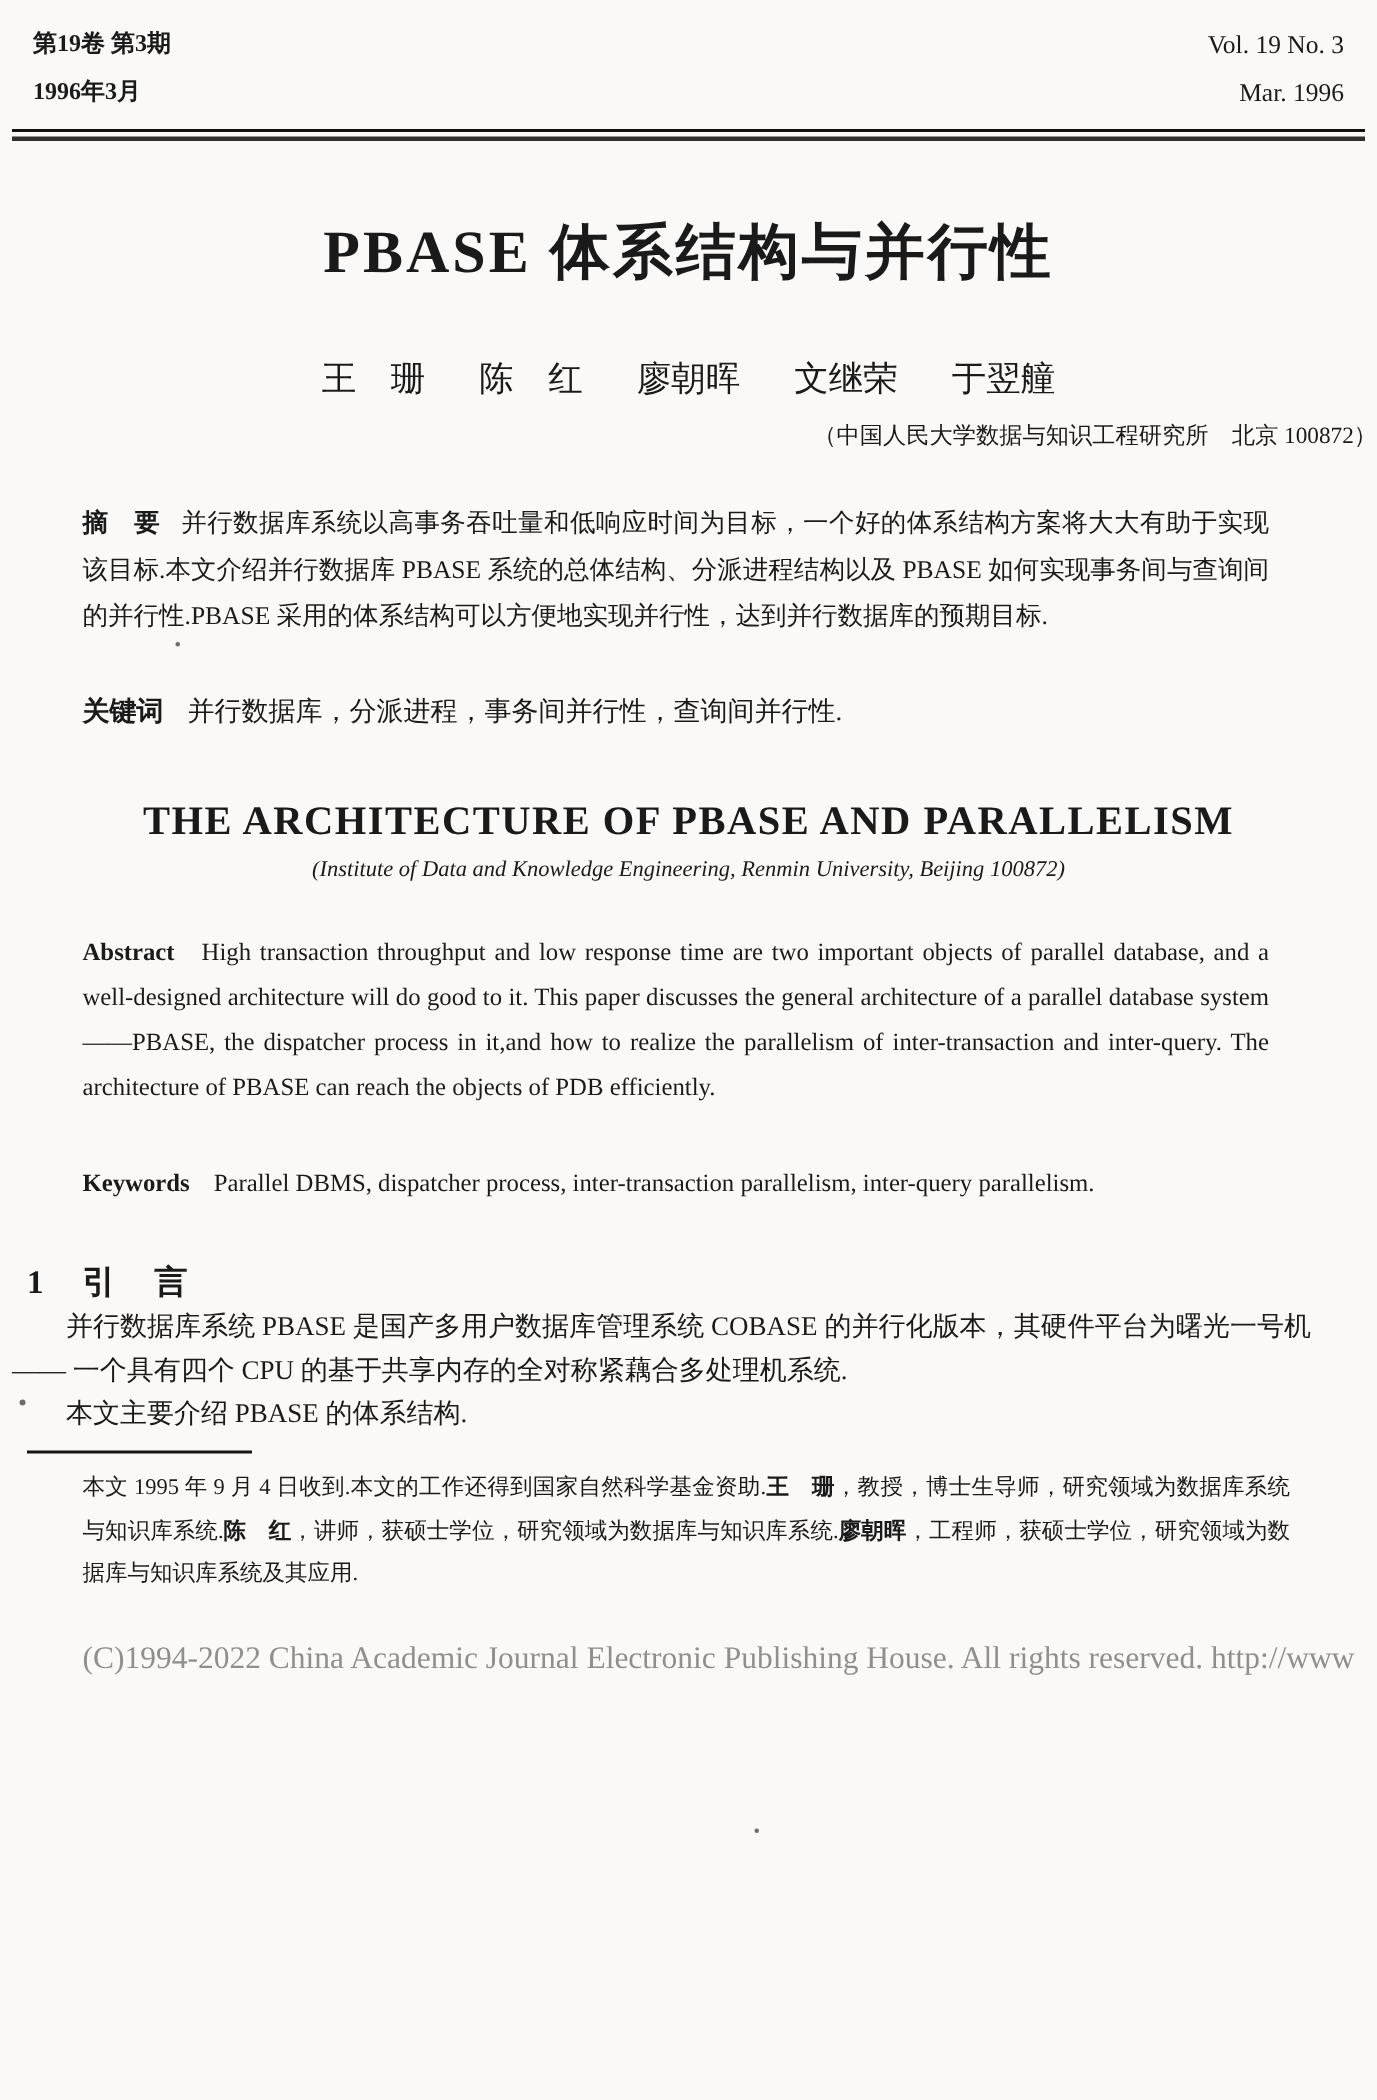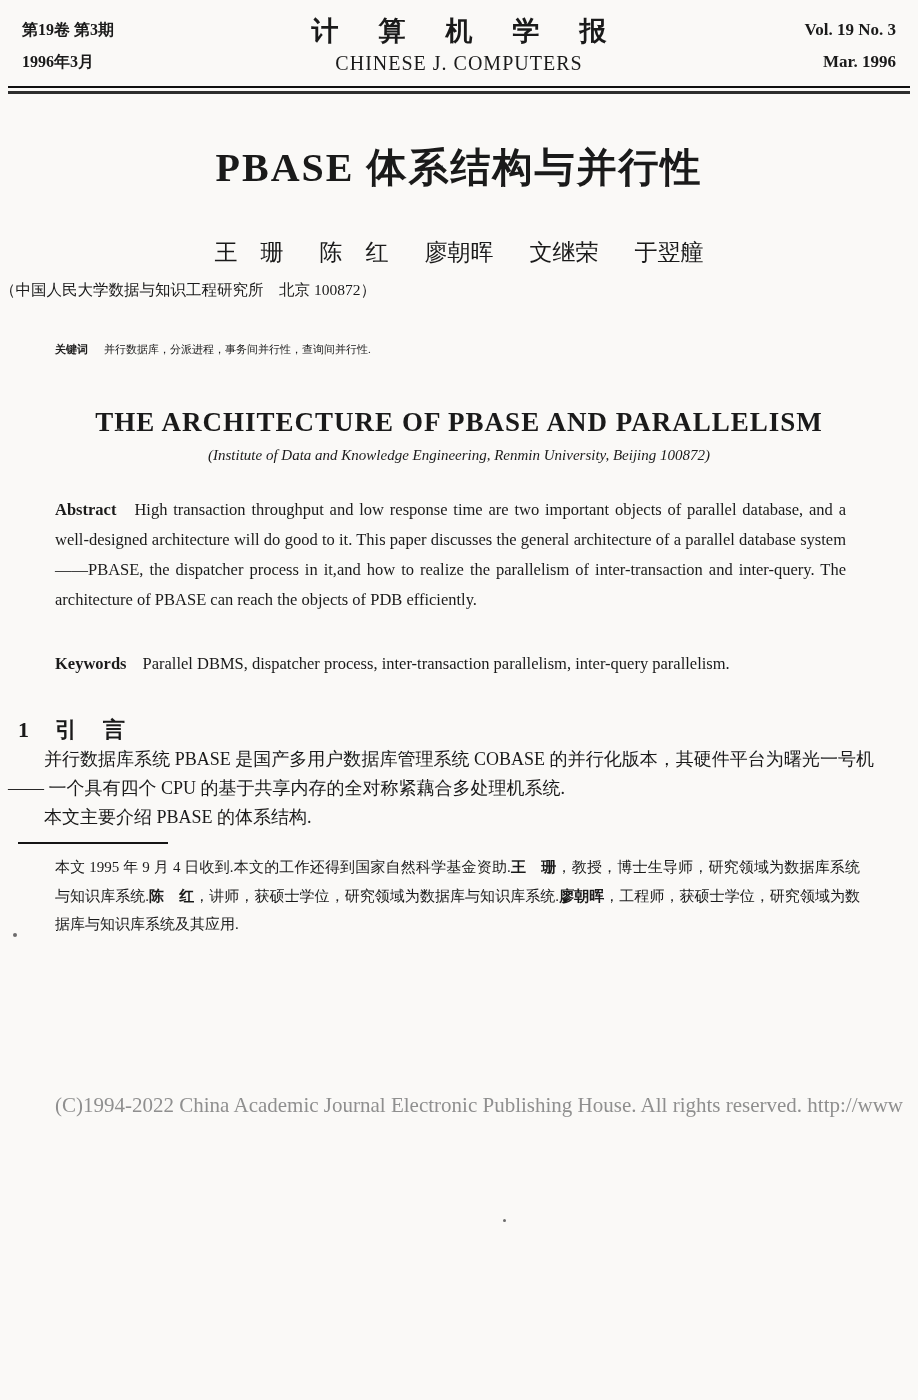--- a/index.html
+++ b/index.html
@@ -13,21 +13,21 @@
   }
   .page { position: relative; width: 918px; height: 1120px; }
 
   
   .header {
     display: flex; justify-content: space-between; align-items: flex-start;
     padding: 14px 22px 0 22px;
   }
   .header-left div, .header-right div { line-height: 32px; }
   .header-left { font-size: 16px; font-weight: bold; width: 200px; }
-  .header-right { font-size: 17px; width: 200px; text-align: right; font-weight: bold; }
+  .header-right { font-size: 17px; width: 200px; text-align: right; }
   .header-center { text-align: center; flex: 1; }
   .journal-cn {
     font-size: 27px; font-weight: bold;
     letter-spacing: 40px; margin-right: -40px;
     line-height: 34px; white-space: nowrap;
   }
   .journal-en { font-size: 20px; letter-spacing: 1px; line-height: 30px; }
 
   .rule-double { margin: 8px 8px 0 8px; }
   .rule-double .r1 { height: 2px; background: #101010; margin-bottom: 3px; }
@@ -35,28 +35,28 @@
 
   
   .title-cn {
     margin: 46px 0 0 0; text-align: center;
     font-size: 40px; font-weight: bold; letter-spacing: 2px;
   }
   .authors-cn {
     margin-top: 42px; display: flex; justify-content: center; gap: 36px;
     font-size: 23px; white-space: pre;
   }
-  .affil-cn { margin-top: 12px; text-align: left; font-size: 15.5px; }
+  .affil-cn { margin-top: 12px; text-align: right; font-size: 15.5px; }
 
   
   .abs-block {
     margin: 0 72px 0 55px; text-align: justify;
   }
   .abstract-cn { margin-top: 32px; font-size: 17px; line-height: 31px; }
-  .keywords-cn { margin-top: 33px; font-size: 11px; line-height: 31px; }
+  .keywords-cn { margin-top: 33px; font-size: 18px; line-height: 31px; }
   .lbl { font-weight: bold; margin-right: 14px; }
   .lbl-kw { font-weight: bold; margin-right: 16px; }
 
   .title-en {
     margin-top: 42px; text-align: center;
     font-size: 27px; font-weight: bold; letter-spacing: 1px;
   }
   .authors-en { margin-top: 50px; text-align: center; font-size: 19px; }
   .affil-en { margin-top: 9px; text-align: center; font-size: 15px; font-style: italic; }
   .abstract-en { margin-top: 31px; font-size: 16.5px; line-height: 30px; }
@@ -104,24 +104,20 @@
 </head>
 <body>
 
 <div class="page">
 
   <div class="header">
     <div class="header-left">
       <div>第19卷 第3期</div>
       <div>1996年3月</div>
     </div>
-    <div class="header-center">
-      <div class="journal-cn">计算机学报</div>
-      <div class="journal-en">CHINESE J. COMPUTERS</div>
-    </div>
     <div class="header-right">
       <div>Vol. 19 No. 3</div>
       <div>Mar. 1996</div>
     </div>
   </div>
 
   <div class="rule-double">
     <div class="r1"></div>
     <div class="r2"></div>
   </div>
@@ -131,20 +127,21 @@
   <div class="authors-cn">
     <span>王　珊</span>
     <span>陈　红</span>
     <span>廖朝晖</span>
     <span>文继荣</span>
     <span>于翌艟</span>
   </div>
 
   <div class="affil-cn">（中国人民大学数据与知识工程研究所　北京 100872）</div>
 
+  <p class="abs-block abstract-cn"><b class="lbl">摘　要</b><span>并行数据库系统以高事务吞吐量和低响应时间为目标，一个好的体系结构方案将大大有助于实现该目标.本文介绍并行数据库 PBASE 系统的总体结构、分派进程结构以及 PBASE 如何实现事务间与查询间的并行性.PBASE 采用的体系结构可以方便地实现并行性，达到并行数据库的预期目标.</span></p>
 
   <p class="abs-block keywords-cn"><b class="lbl-kw">关键词</b><span>并行数据库，分派进程，事务间并行性，查询间并行性.</span></p>
 
   <div class="title-en">THE ARCHITECTURE OF PBASE AND PARALLELISM</div>
   <div class="affil-en">(Institute of Data and Knowledge Engineering, Renmin University, Beijing 100872)</div>
 
   <p class="abs-block abstract-en"><b class="lbl">Abstract</b><span>High transaction throughput and low response time are two important objects of parallel database, and a well-designed architecture will do good to it. This paper discusses the general architecture of a parallel database system——PBASE, the dispatcher process in it,and how to realize the parallelism of inter-transaction and inter-query. The architecture of PBASE can reach the objects of PDB efficiently.</span></p>
 
   <p class="abs-block keywords-en"><b class="lbl-kw">Keywords</b><span>Parallel DBMS, dispatcher process, inter-transaction parallelism, inter-query parallelism.</span></p>
 

